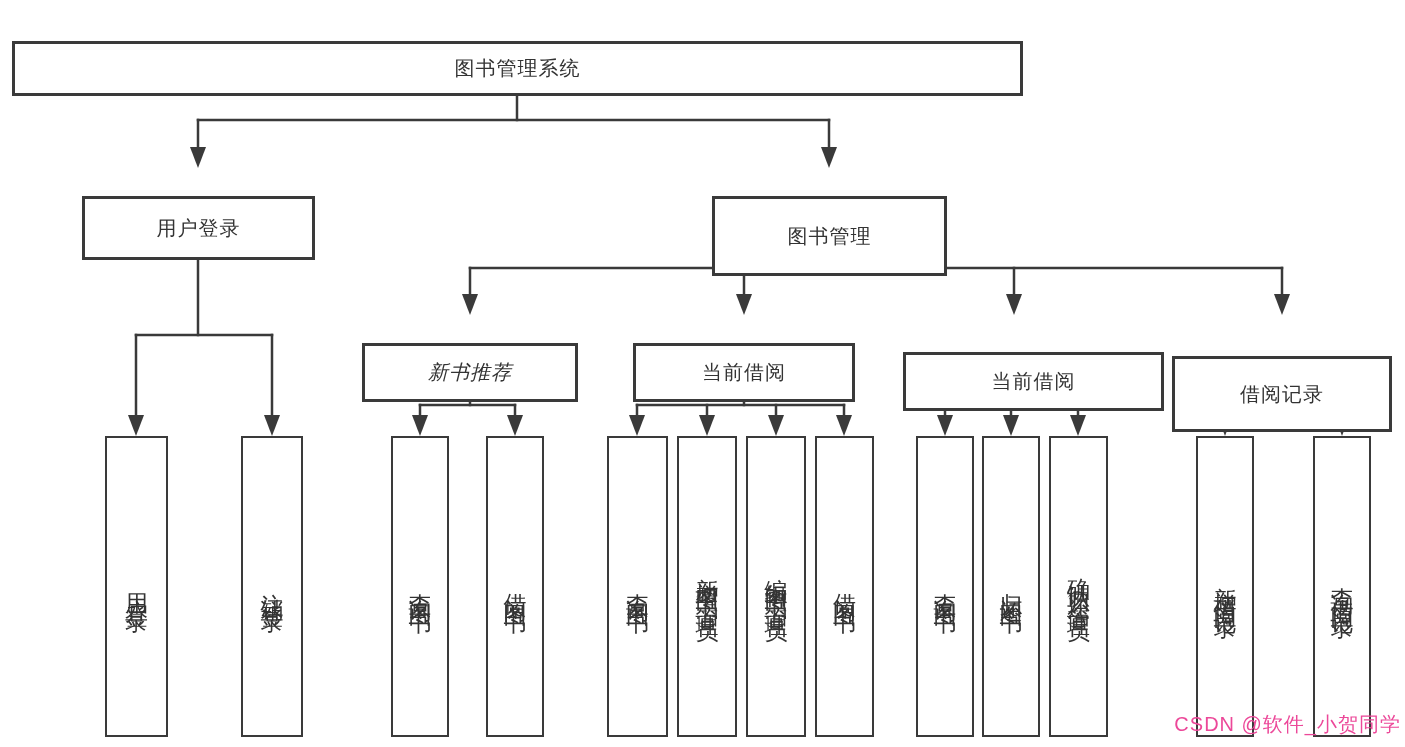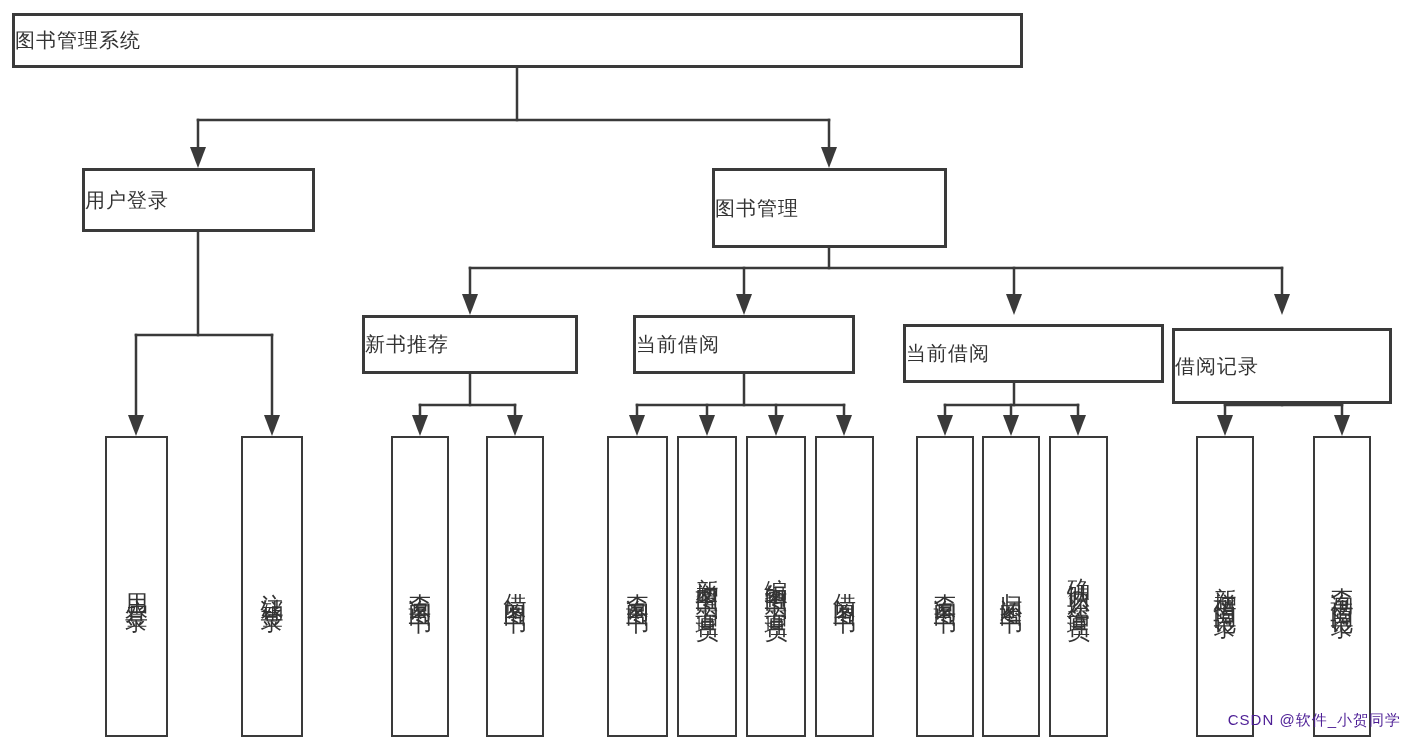--- a/index.html
+++ b/index.html
@@ -5,34 +5,34 @@
   :root { --line:#3a3a3a; --text:#333333; }
   html,body { margin:0; padding:0; background:#ffffff; }
   body { font-family:"Liberation Sans", sans-serif; }
   .canvas {
     position:relative; width:1405px; height:747px; background:#ffffff; overflow:hidden;
   }
   .canvas svg { position:absolute; left:0; top:0; pointer-events:none; }
   .hbox {
     position:absolute; box-sizing:border-box; background:#ffffff;
     border:3px solid var(--line);
-    display:flex; align-items:center; justify-content:flex-start;
-    font-size:20px; color:var(--text); letter-spacing:1px; white-space:nowrap;
+    display:flex; align-items:center; justify-content:center;
+    font-size:20px; color:var(--text); letter-spacing:1px; white-space:nowrap;margin-top:28px;
   }
   .vbox {
     position:absolute; box-sizing:border-box; background:#ffffff;
     border:2.5px solid var(--line);
     display:flex; align-items:center; justify-content:center;
   }
   .vbox span {
     writing-mode:vertical-rl; text-orientation:mixed;
     font-size:23px; line-height:1; letter-spacing:6px; color:var(--text);
   }
   .watermark {
-    position:absolute; right:4px; top:711px; font-size:15px; color:#4c1d95;
+    position:absolute; right:4px; top:711px; font-size:20px; color:#ec4899;
     letter-spacing:1px; white-space:nowrap;
   }
 </style>
 </head>
 <body>
 
 <div class="canvas">
 
   <svg id="connectors" width="1405" height="747">
       <line x1="517" y1="68" x2="517" y2="120" stroke="#3a3a3a" stroke-width="2.5" stroke-linecap="square"></line>
@@ -93,21 +93,21 @@
     <span>图书管理系统</span>
   </div>
 
   <div class="hbox" style="left:82px; top:168px; width:233px; height:64px;">
     <span>用户登录</span>
   </div>
   <div class="hbox" style="left:712px; top:168px; width:235px; height:80px;">
     <span>图书管理</span>
   </div>
 
-  <div class="hbox" style="left:362px; top:315px; width:216px; height:59px;">
+  <div class="hbox" style="left:362px; top:315px; width:216px; height:59px;font-style:italic;">
     <span>新书推荐</span>
   </div>
   <div class="hbox" style="left:633px; top:315px; width:222px; height:59px;">
     <span>当前借阅</span>
   </div>
   <div class="hbox" style="left:903px; top:324px; width:261px; height:59px;">
     <span>当前借阅</span>
   </div>
   <div class="hbox" style="left:1172px; top:328px; width:220px; height:76px;">
     <span>借阅记录</span>

